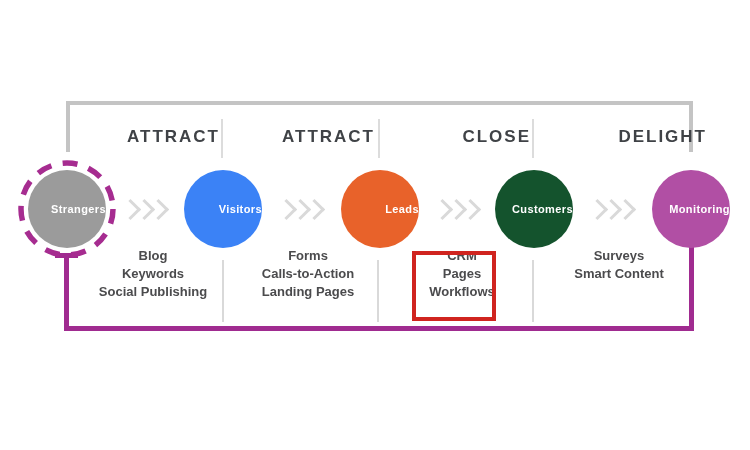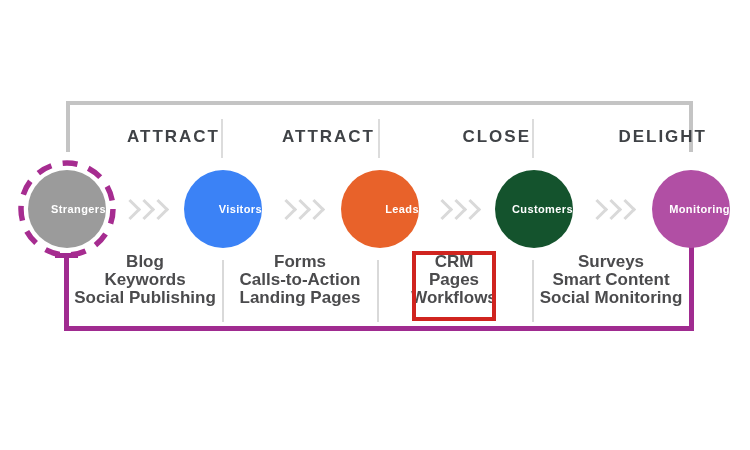--- a/index.html
+++ b/index.html
@@ -34,22 +34,22 @@
   .ring{position:absolute;left:12px;top:154px;width:110px;height:110px;z-index:1;}
   
   .chevs{position:absolute;top:198px;width:48px;height:22px;display:flex;align-items:center;justify-content:center;}
   .chev{
     display:inline-block;width:12px;height:12px;flex:none;
     border-top:3px solid #d9d9d9;border-right:3px solid #d9d9d9;
     transform:rotate(45deg);margin-left:-1px;
   }
   
   .tools{
-    position:absolute;top:253px;width:160px;text-align:center;
-    font-size:17px;font-weight:bold;color:#4b4b4d;line-height:18px;
+    position:absolute;top:247px;width:160px;text-align:center;
+    font-size:13px;font-weight:bold;color:#4b4b4d;line-height:18px;padding-left:8px;
   }
   
   .hl-box{position:absolute;left:412px;top:251px;width:84px;height:70px;border:4px solid #d0241f;box-sizing:border-box;z-index:3;}
   
   .mg{position:absolute;background:#a02b90;}
   .mg-cap{left:55px;top:253px;width:23px;height:5px;}
   .mg-left{left:64px;top:256px;width:5px;height:75px;}
   .mg-bottom{left:64px;top:326px;width:630px;height:5px;}
   .mg-right{left:689px;top:247px;width:5px;height:84px;z-index:0;}
 </style>
@@ -123,21 +123,20 @@
     <div>Landing Pages</div>
   </div>
   <div class="tools" style="left:374px">
     <div>CRM</div>
     <div>Pages</div>
     <div>Workflows</div>
   </div>
   <div class="tools" style="left:531px">
     <div>Surveys</div>
     <div>Smart Content</div>
-    <div>Social Monitoring</div>
   </div>
 
   <div class="div-bot" style="left:222px"></div>
   <div class="div-bot" style="left:377px"></div>
   <div class="div-bot" style="left:532px"></div>
 
   <div class="hl-box"></div>
 
   <div class="mg mg-cap"></div>
   <div class="mg mg-left"></div>

